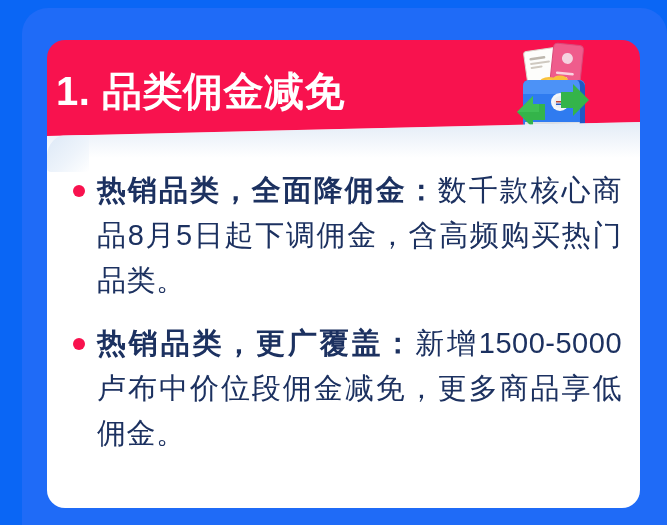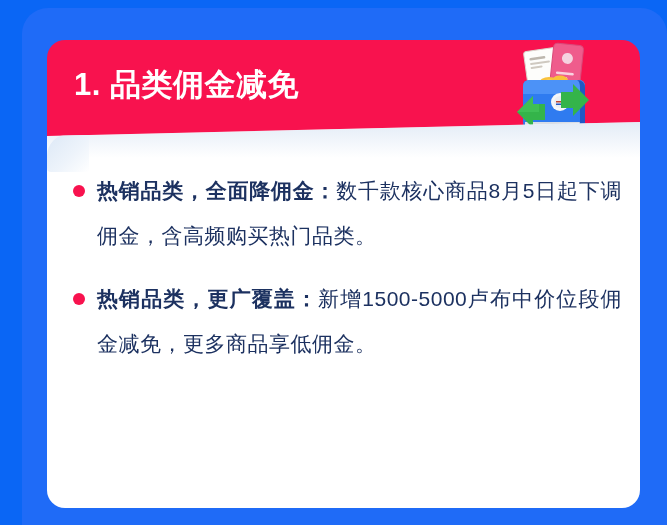--- a/index.html
+++ b/index.html
@@ -42,24 +42,24 @@
     top: 40px;
     width: 593px;
     height: 102px;
     background: #F8124E;
     border-radius: 18px 18px 0 0;
     overflow: hidden;
   }
 
   #header-title {
     position: absolute;
-    left: 27px;
+    left: 9px;
     top: 24px;
     color: #FFFFFF;
-    font-size: 31px;
+    font-size: 40px;
     font-weight: bold;
     letter-spacing: 0.5px;
     white-space: nowrap;
   }
 
   
   #wallet-icon {
     position: absolute;
     right: 45px;
     top: 2px;
@@ -113,21 +113,21 @@
     width: 100%;
     box-sizing: border-box;
     padding: 0 18px 0 14px;
   }
 
   .bullet-item {
     position: relative;
     padding-left: 36px;
     margin-bottom: 18px;
     color: #1C3160;
-    font-size: 21px;
+    font-size: 29px;
     line-height: 45px;
     text-align: justify;
   }
 
   .bullet-dot {
     position: absolute;
     left: 12px;
     top: 17px;
     width: 12px;
     height: 12px;

